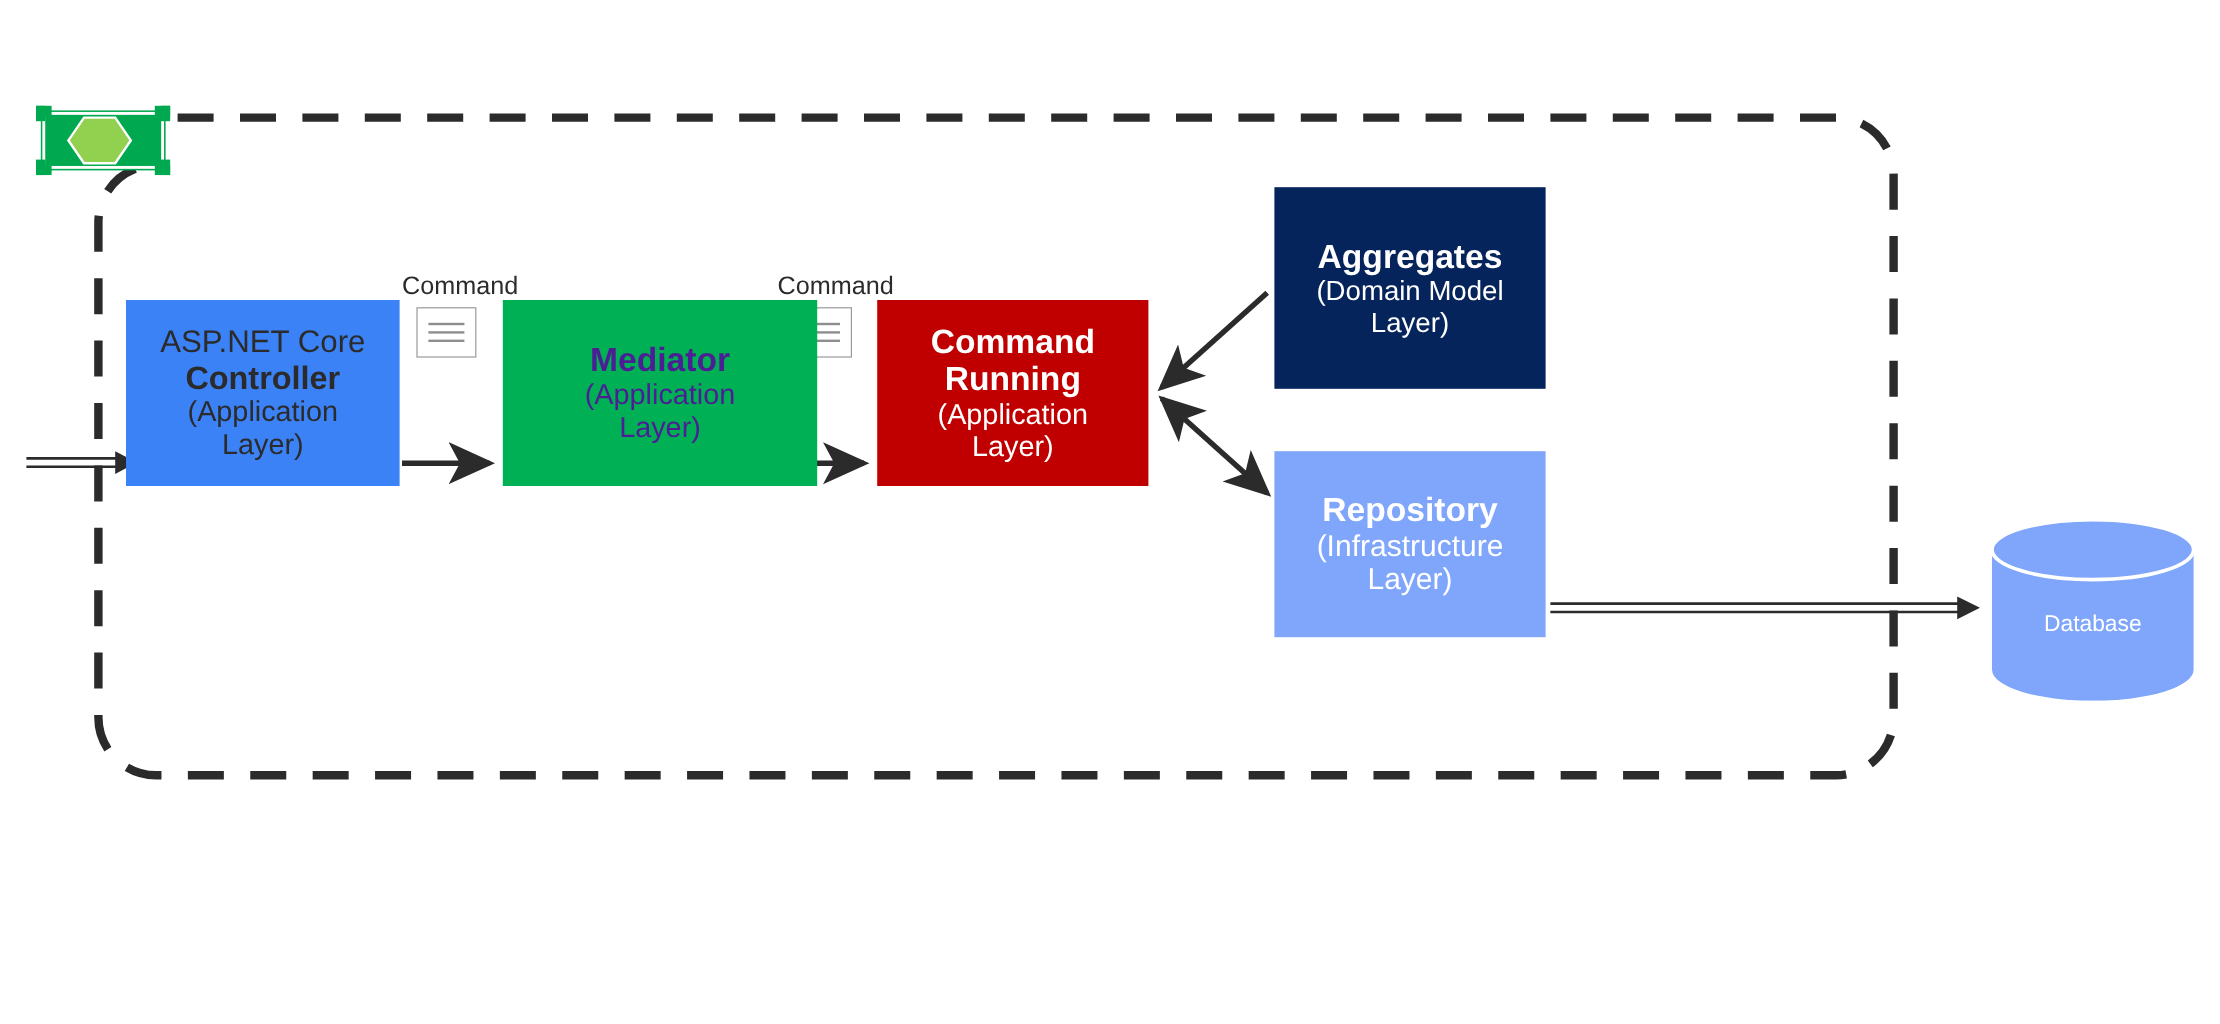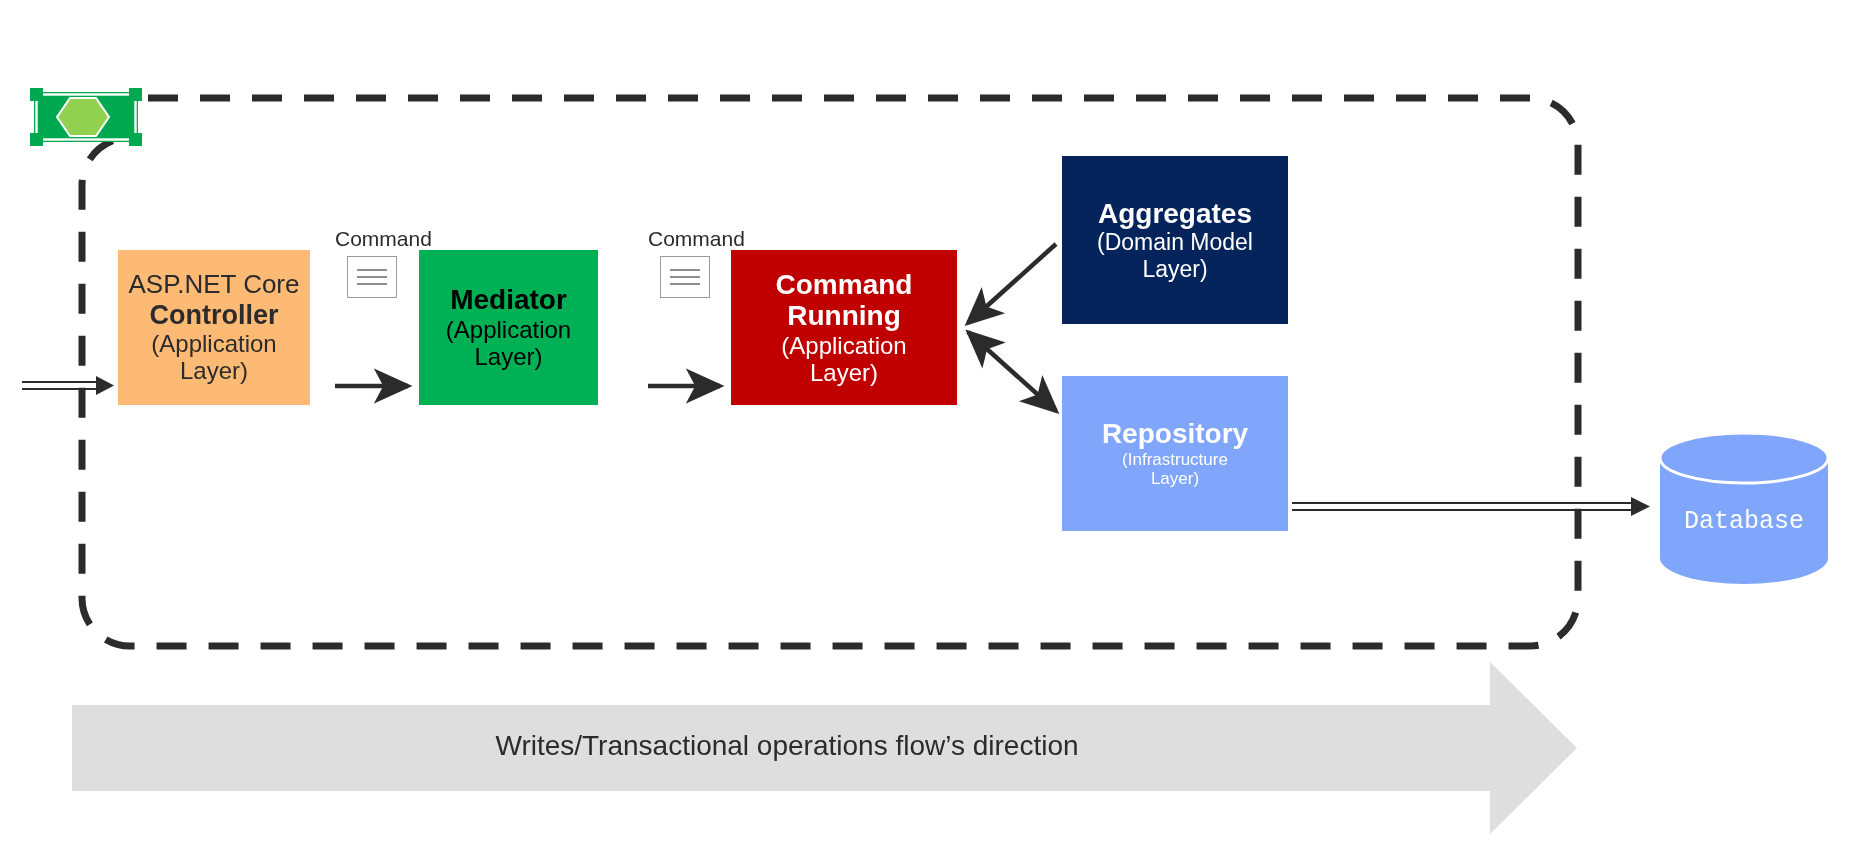--- a/index.html
+++ b/index.html
@@ -79,39 +79,39 @@
   }
   .box .line-main {
     line-height: 1.12;
   }
   .box .line-sub {
     line-height: 1.14;
   }
 
   
   #box-controller {
-    left: 118px;
+    left: 105px;
     top: 250px;
-    width: 192px;
+    width: 228px;
     height: 155px;
-    background: #fdba74;
+    background: #3b82f6;
     color: #2b2b2b;
   }
   #box-controller .t1 { font-size: 26px; font-weight: normal; }
   #box-controller .t2 { font-size: 27px; font-weight: bold; }
   #box-controller .t3 { font-size: 24px; font-weight: normal; }
 
   
   #box-mediator {
     left: 419px;
     top: 250px;
-    width: 179px;
+    width: 262px;
     height: 155px;
     background: #00B055;
-    color: #000000;
+    color: #4c1d95;
   }
   #box-mediator .t2 { font-size: 28px; font-weight: bold; }
   #box-mediator .t3 { font-size: 24px; font-weight: normal; }
 
   
   #box-handler {
     left: 731px;
     top: 250px;
     width: 226px;
     height: 155px;
@@ -137,21 +137,21 @@
   #box-repository {
     left: 1062px;
     top: 333px;
     width: 226px;
     height: 155px;
     background: #7FA6FB;
     color: #ffffff;
     margin-top: 43px;
   }
   #box-repository .t2 { font-size: 28px; font-weight: bold; }
-  #box-repository .t3 { font-size: 17px; font-weight: normal; }
+  #box-repository .t3 { font-size: 25px; font-weight: normal; }
 
   
   .cmd-group { }
   .cmd-label {
     font-size: 21px;
     color: #2b2b2b;
     line-height: 1;
     white-space: nowrap;
   }
   .cmd-icon {
@@ -188,23 +188,22 @@
     position: absolute;
     left: 0;
     top: 0;
     width: 172px;
     height: 152px;
     display: flex;
     align-items: center;
     justify-content: center;
     padding-top: 26px;
     box-sizing: border-box;
-    font-size: 25px;
+    font-size: 19px;
     color: #ffffff;
-    font-family: Liberation Mono, monospace;
   }
 
   
   #flow-banner {
     left: 72px;
     top: 662px;
     width: 1505px;
     height: 172px;
   }
   #flow-text {
@@ -343,20 +342,14 @@
   </div>
 
   <div class="abs" id="database">
     <svg width="172" height="152" viewBox="0 0 172 152" xmlns="http://www.w3.org/2000/svg">
       <path d="M2,26 L2,126 A 84 26 0 0 0 170 126 L170,26 Z" fill="#7FA6FB"></path>
       <ellipse cx="86" cy="26" rx="84" ry="25" fill="#7FA6FB" stroke="#ffffff" stroke-width="3"></ellipse>
     </svg>
     <div id="db-label">Database</div>
   </div>
 
-  <div class="abs" id="flow-banner">
-    <svg width="1505" height="172" viewBox="0 0 1505 172" xmlns="http://www.w3.org/2000/svg">
-      <polygon points="0,43 1418,43 1418,0 1505,86 1418,172 1418,129 0,129" fill="#DEDEDE"></polygon>
-    </svg>
-    <div id="flow-text" style="top:70px;">Writes/Transactional operations flow’s direction</div>
-  </div>
 
 </div>
 
 </body></html>

